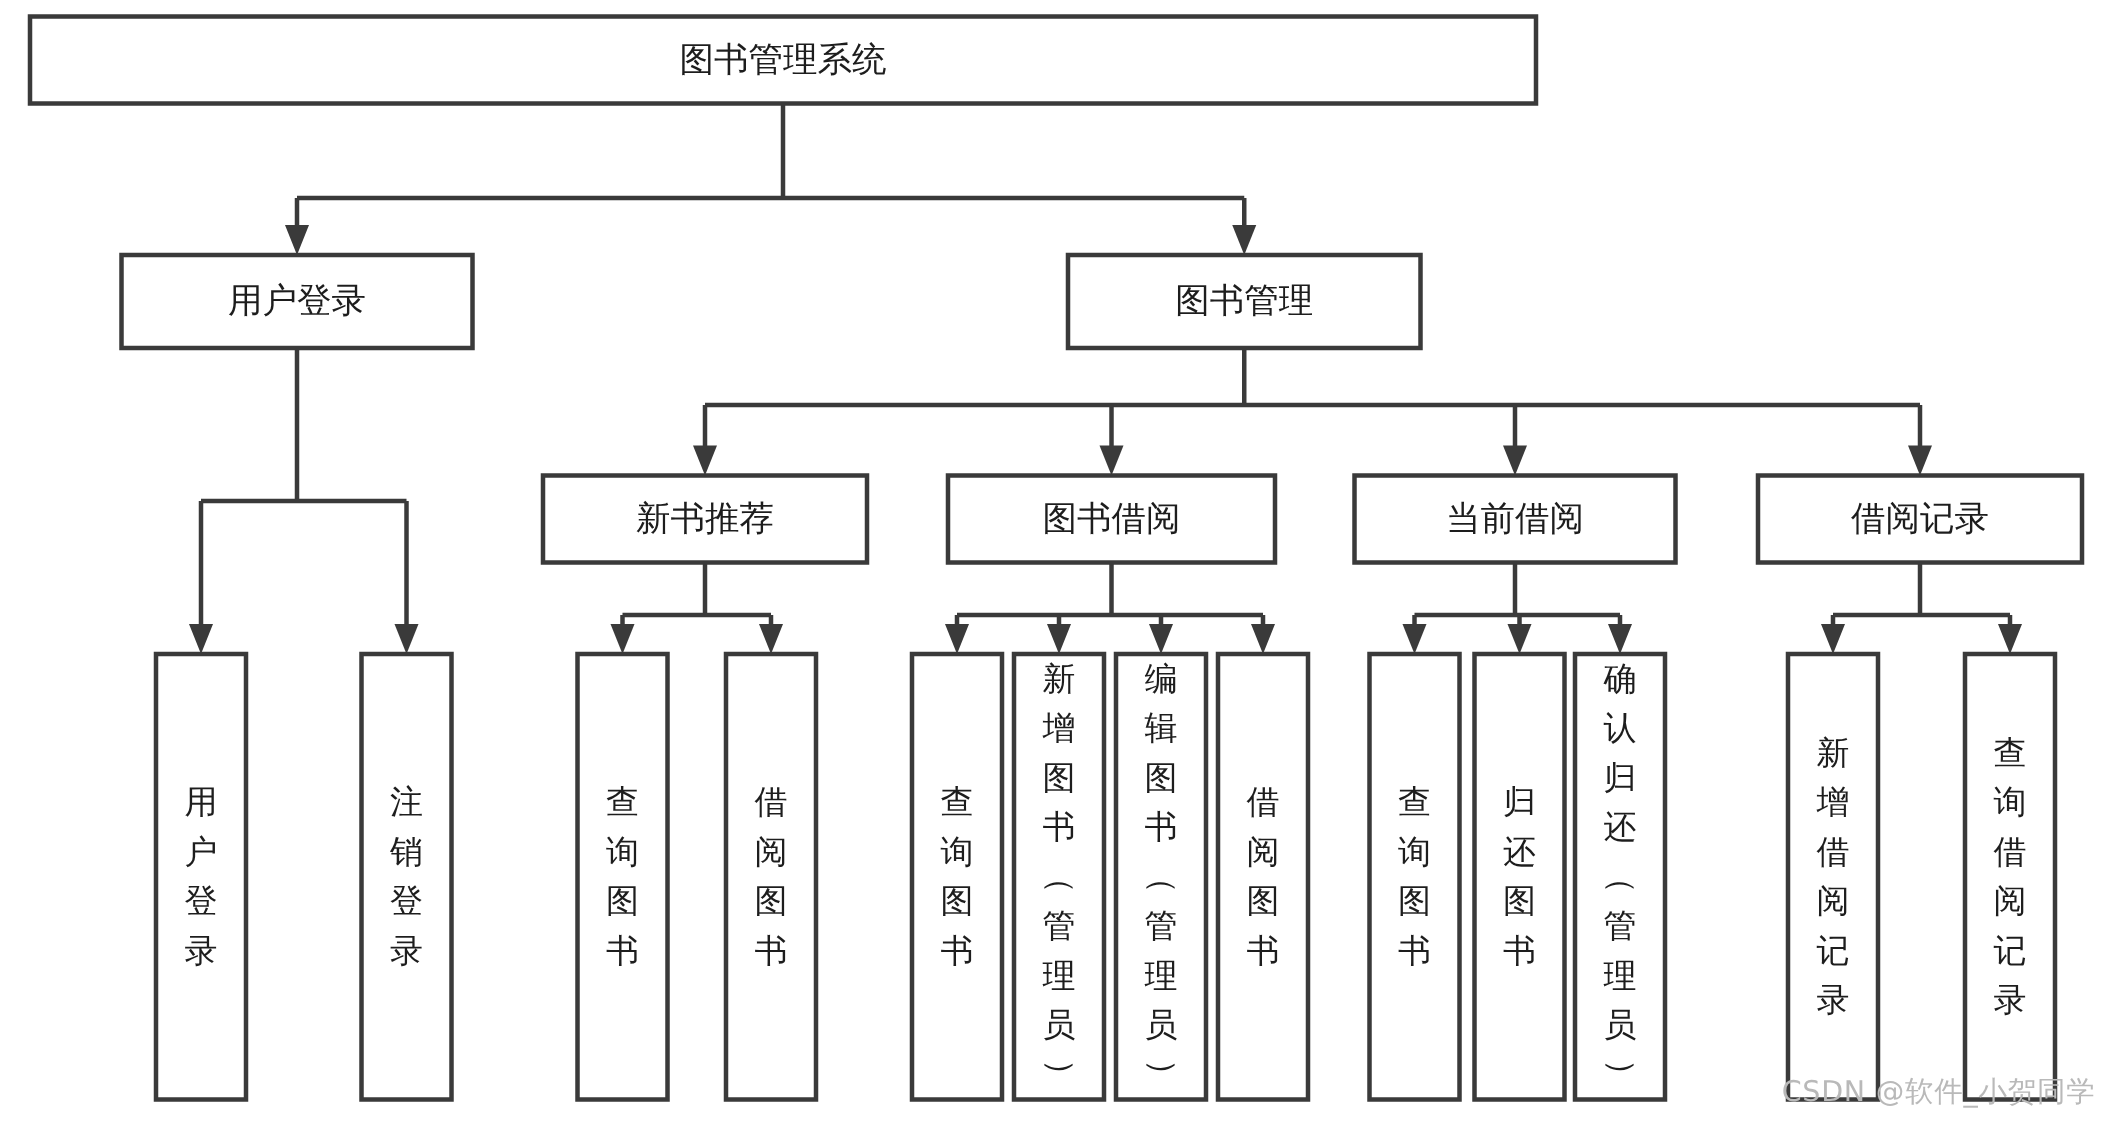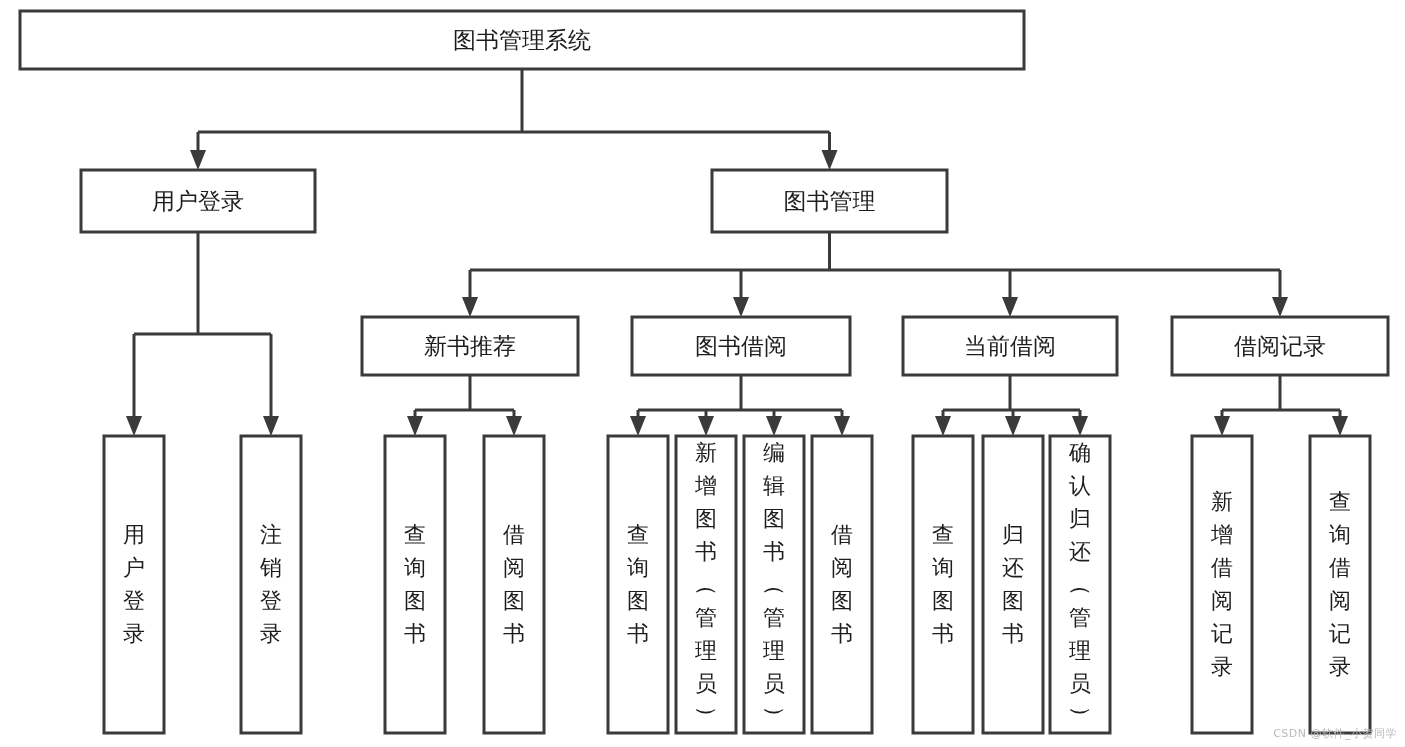--- a/index.html
+++ b/index.html
@@ -54,21 +54,21 @@
     font-family: "DejaVu Sans", "Liberation Sans", sans-serif;
     fill: #1d1d1d;
     font-size: 22px;
     text-anchor: middle;
   }
   .watermark {
     position: absolute;
     right: 8px;
     bottom: 6px;
     font-family: "DejaVu Sans", "Liberation Sans", sans-serif;
-    font-size: 11px;
+    font-size: 19px;
     color: #b9b9b9;
     letter-spacing: 0.5px;
     white-space: nowrap;
     user-select: none;
   }
 </style>
 </head>
 <body>
 
 <div id="diagram-root">

